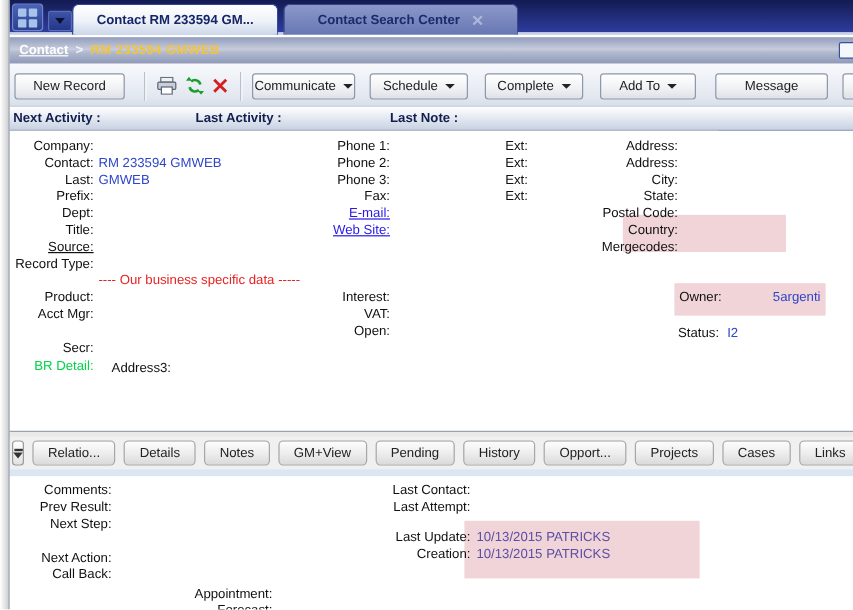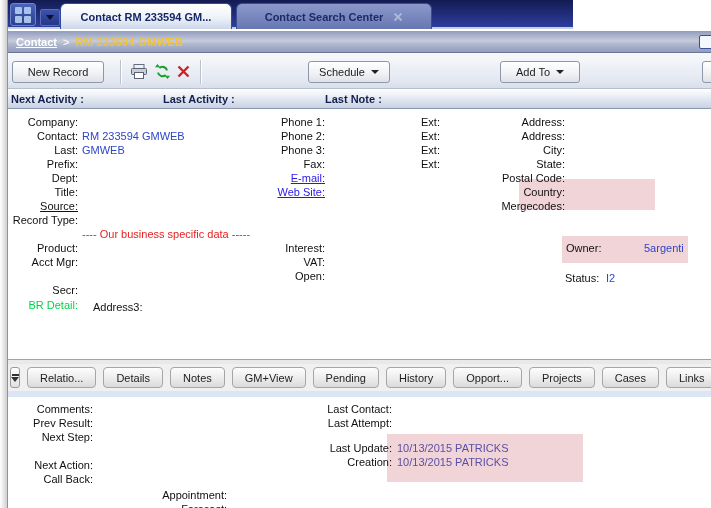--- a/index.html
+++ b/index.html
@@ -5,21 +5,21 @@
   * { margin:0; padding:0; box-sizing:border-box; }
   html,body { width:711px; height:508px; }
   body { font-family:"Liberation Sans", sans-serif; font-size:11px; color:#111; background:#fff; }
   .screen { position:relative; width:711px; height:508px; overflow:hidden; background:#fff; }
 
   
   .lframe { position:absolute; left:0; top:0; width:8px; height:508px;
             background:linear-gradient(to right,#ffffff,#e3e3e3 60%,#cfcfcf); border-right:1px solid #8a94a8; }
 
   
-  .topbar { position:absolute; left:8px; top:0; width:565px; height:29px;
+  .topbar { position:absolute; left:8px; top:0; width:703px; height:29px;
             background:linear-gradient(#121a50,#27349০e 0%, #131b52, #2e3d9e); }
   .topbar { background:linear-gradient(#131b52,#2e3d9e); border-bottom:2px solid #c3d0e8; }
   .gridbtn { position:absolute; left:2px; top:3px; width:26px; height:23px; border:1px solid #6f83c8; border-radius:3px;
              background:linear-gradient(#4a63b8,#2b418f); display:flex; align-items:center; justify-content:center; cursor:pointer; }
   .gridico { display:grid; grid-template-columns:7px 7px; grid-template-rows:7px 7px; gap:2px; }
   .gridico span { background:#a9c2ea; border-radius:1px; }
   .dropbtn { position:absolute; left:32px; top:9px; width:20px; height:17px; border:1px solid #5a6db5; border-radius:2px;
              background:linear-gradient(#3d53a8,#24378a); display:flex; align-items:center; justify-content:center; }
   .caret-dark { width:0; height:0; border-left:4px solid transparent; border-right:4px solid transparent; border-top:5px solid #0c1030; }
   .tab { position:absolute; top:3px; height:26px; border-radius:6px 6px 0 0; display:flex; align-items:center;
@@ -144,27 +144,38 @@
         <polygon points="10.6,12.6 16,12.6 13.4,16" fill="#1a9e2c"></polygon>
         <polygon points="5.4,3.4 0,3.4 2.6,0" fill="#1a9e2c"></polygon>
       </svg>
     </div>
     <div class="ticon" style="left:165px;">
       <svg width="13" height="13" viewBox="0 0 13 13">
           <path d="M1.5 1.5 L11.5 11.5 M11.5 1.5 L1.5 11.5" stroke="#d42020" stroke-width="2.4"></path>
         </svg>
     </div>
     <div class="tsep" style="left:192px;"></div>
+    <div class="btn" style="left:202px; width:86px;">
+      <span>Communicate</span>
+        <span class="caret"></span>
+    </div>
     <div class="btn" style="left:300px; width:82px;">
       <span>Schedule</span>
         <span class="caret"></span>
     </div>
+    <div class="btn" style="left:396px; width:82px;">
+      <span>Complete</span>
+        <span class="caret"></span>
+    </div>
     <div class="btn" style="left:492px; width:80px;">
       <span>Add To</span>
         <span class="caret"></span>
+    </div>
+    <div class="btn" style="left:588px; width:94px;">
+      <span>Message</span>
     </div>
     <div class="btn" style="left:694px; width:20px;"></div>
   </div>
 
   <div class="actbar">
     <span style="left:3px;">Next Activity :</span>
     <span style="left:155px;">Last Activity :</span>
     <span style="left:317px;">Last Note :</span>
   </div>
 

